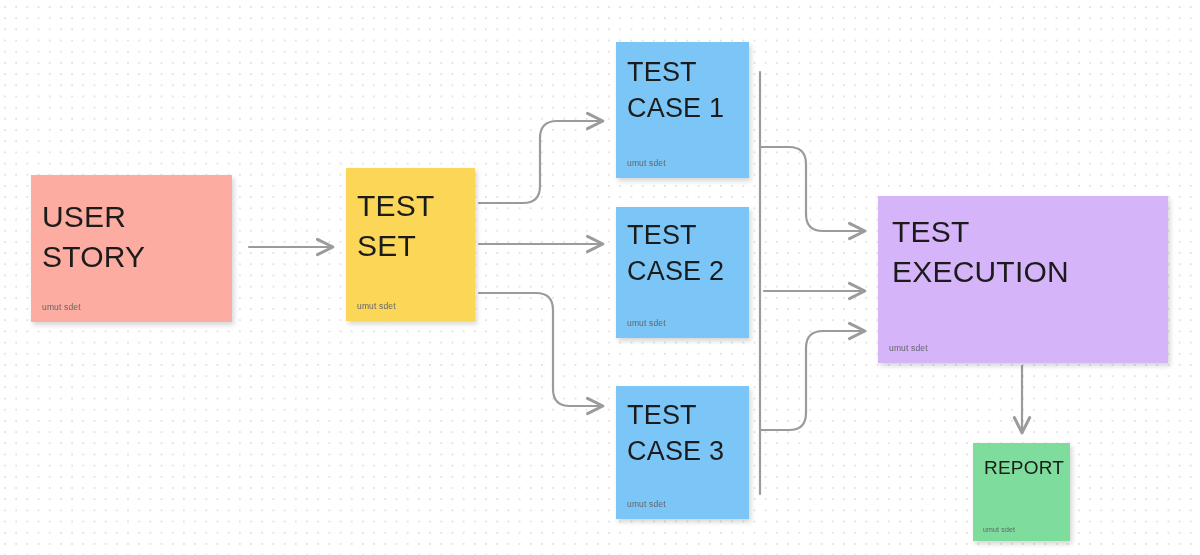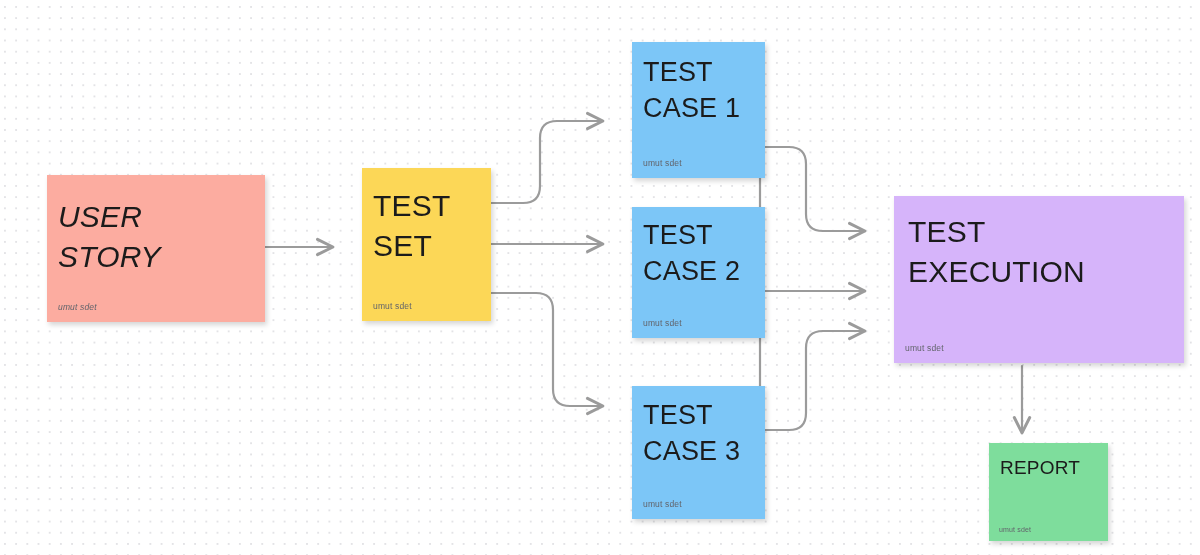--- a/index.html
+++ b/index.html
@@ -25,54 +25,53 @@
     top: 0;
     width: 1200px;
     height: 555px;
     pointer-events: none;
   }
   .card {
     position: absolute;
     box-sizing: border-box;
     box-shadow: 2px 3px 5px rgba(0,0,0,0.17);
     padding: 0;
-    margin-left: 16px;
   }
   .card-title {
     position: absolute;
     color: #1b1b1b;
     font-weight: 400;
     letter-spacing: 0.2px;
     white-space: pre-line;
     line-height: 1.32;
   }
   .card-sub {
     position: absolute;
     left: 11px;
     bottom: 10px;
     font-size: 8.5px;
     color: #62646b;
     letter-spacing: 0.15px;
     text-align: right;
   }
 
   
-  #card-user-story   { left: 31px;  top: 175px; width: 218px; height: 147px; background: #fcaca0; font-style: italic; }
+  #card-user-story   { left: 31px;  top: 175px; width: 201px; height: 147px; background: #fcaca0; }
   #card-user-story .card-title   { left: 11px; top: 22px;  font-size: 30px; }
   #card-test-set     { left: 346px; top: 168px; width: 129px; height: 153px; background: #fcd757; }
   #card-test-set .card-title     { left: 11px; top: 18px;  font-size: 30px; }
   #card-test-case-1  { left: 616px; top: 42px;  width: 133px; height: 136px; background: #7cc6f7; }
   #card-test-case-1 .card-title  { left: 11px; top: 13px;  font-size: 27px; }
   #card-test-case-2  { left: 616px; top: 207px; width: 133px; height: 131px; background: #7cc6f7; }
   #card-test-case-2 .card-title  { left: 11px; top: 11px;  font-size: 27px; }
   #card-test-case-3  { left: 616px; top: 386px; width: 133px; height: 133px; background: #7cc6f7; }
   #card-test-case-3 .card-title  { left: 11px; top: 12px;  font-size: 27px; }
   #card-test-execution { left: 878px; top: 196px; width: 290px; height: 167px; background: #d6b4fa; }
   #card-test-execution .card-title { left: 14px; top: 16px; font-size: 30px; }
-  #card-report       { left: 973px; top: 443px; width: 119px;  height: 98px; background: #7edd9c; }
+  #card-report       { left: 973px; top: 443px; width: 97px;  height: 98px; background: #7edd9c; }
   #card-report .card-title       { left: 11px; top: 12px;  font-size: 19px; }
   #card-report .card-sub         { font-size: 7px; left: 10px; bottom: 8px; }
 </style>
 </head>
 <body>
 
 <div id="canvas">
 
   <svg class="edges" viewBox="0 0 1200 555" width="1200" height="555" aria-hidden="true">
     <defs>

